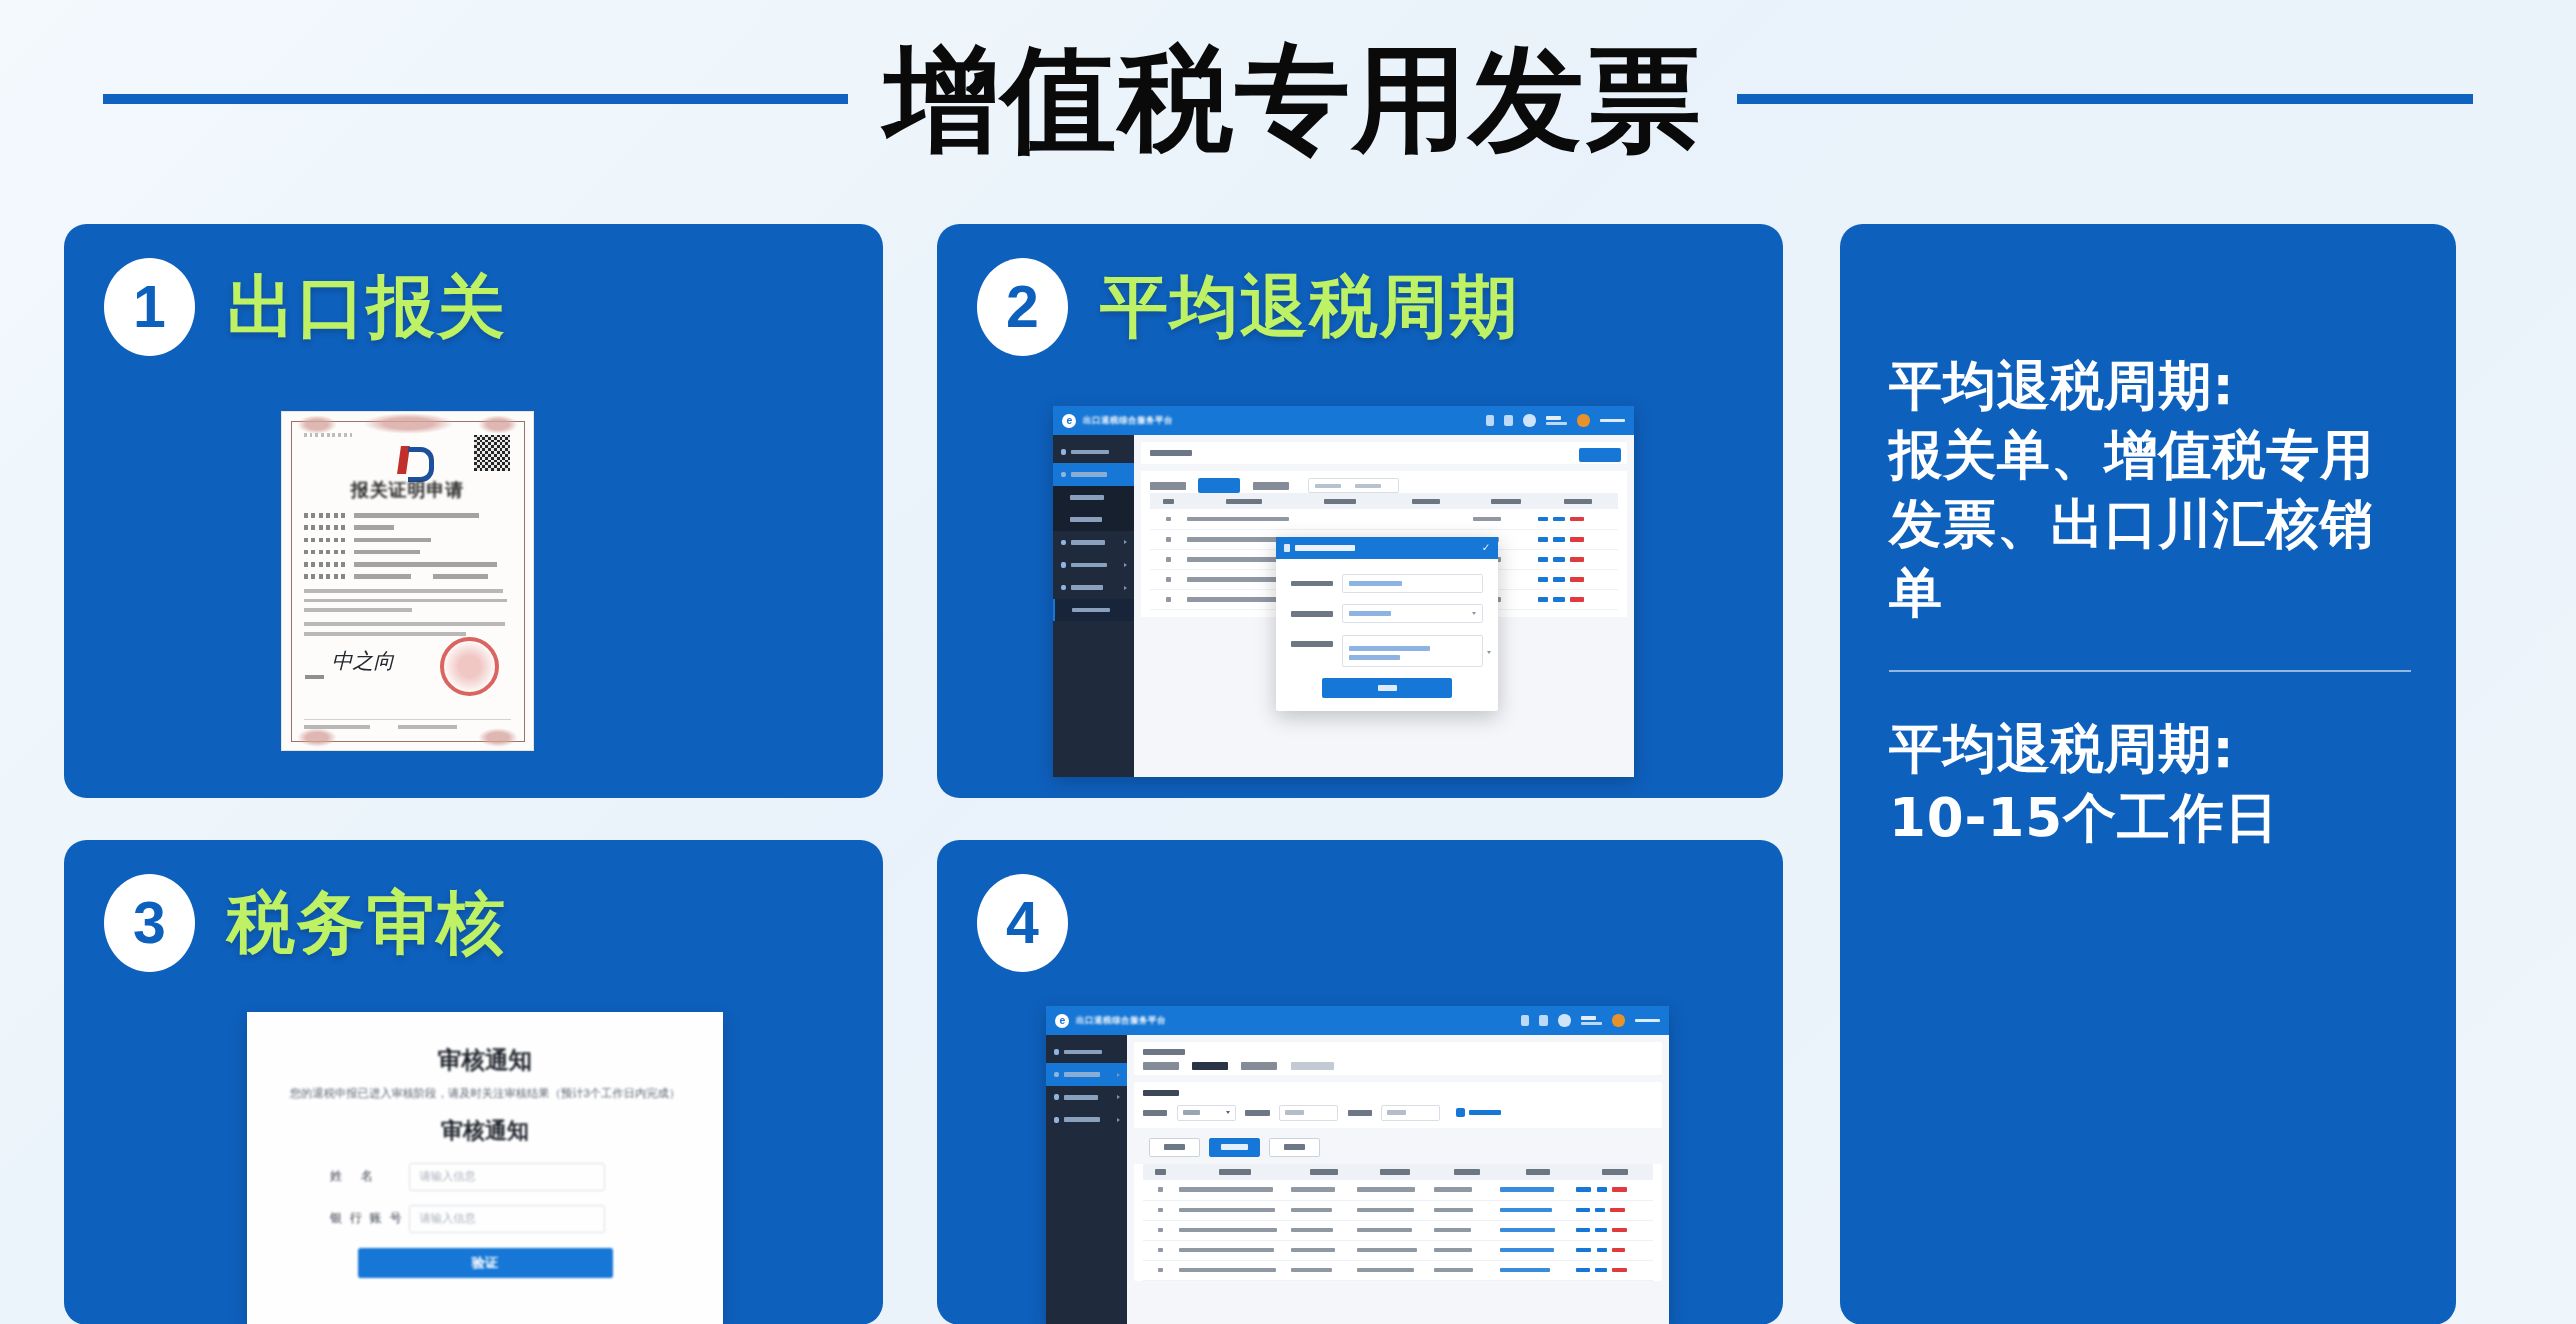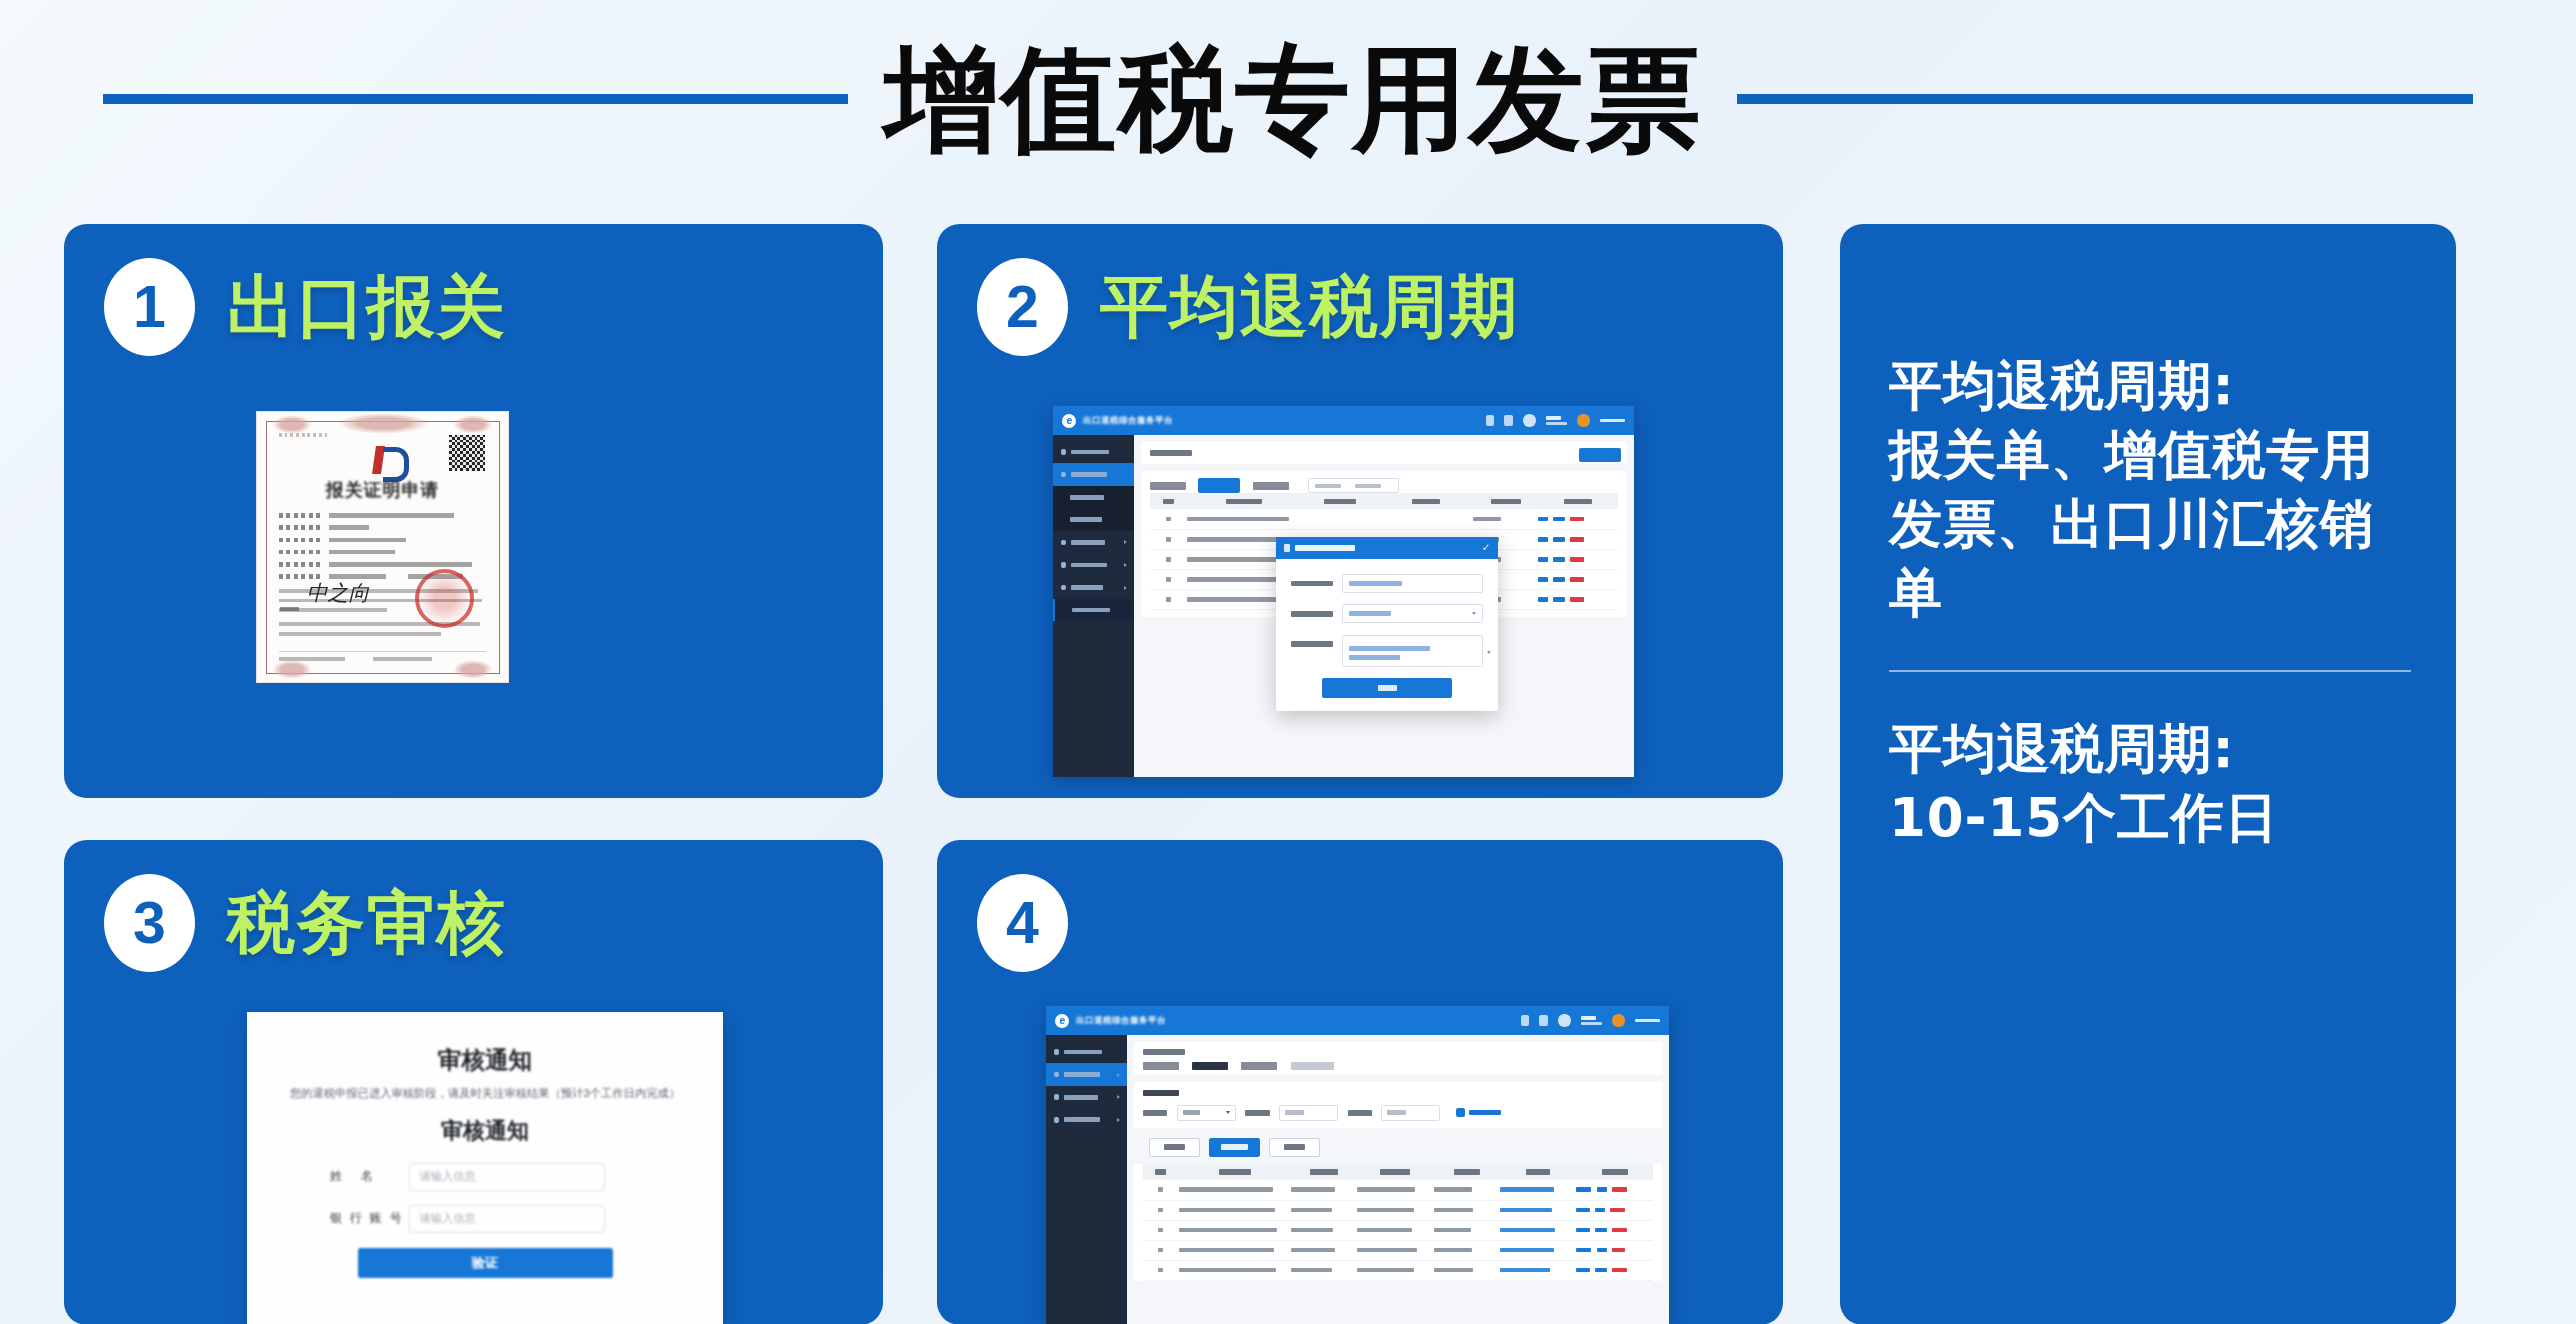--- a/index.html
+++ b/index.html
@@ -75,25 +75,26 @@
     font-weight: 900;
     letter-spacing: 1.9px;
     white-space: nowrap;
     text-shadow: 0 2.8px 6.6px rgba(0,0,0,.20);
     font-family: "DejaVu Sans", "Liberation Sans", sans-serif;
   }
 
   
   .cert-wrap { position: absolute; left: 192px; top: 187px; }
   .cert {
-    width: 253px; height: 272px;
+    width: 253px; height: 340px;
     background: #fdfcfa;
     border: 1.9px solid #e8e2dc;
     padding: 8.5px;
     position: relative;
+    margin-left: 25px;
   }
   .cert-inner {
     width: 100%; height: 100%;
     border: 1.9px solid #9f6f6a;
     position: relative;
     padding: 11.3px 12.3px;
   }
   .cert-corner {
     position: absolute; width: 40px; height: 19px;
     background: radial-gradient(ellipse at center, #d8a6a0 0%, #d8a6a0 38%, rgba(216,166,160,0) 70%);

